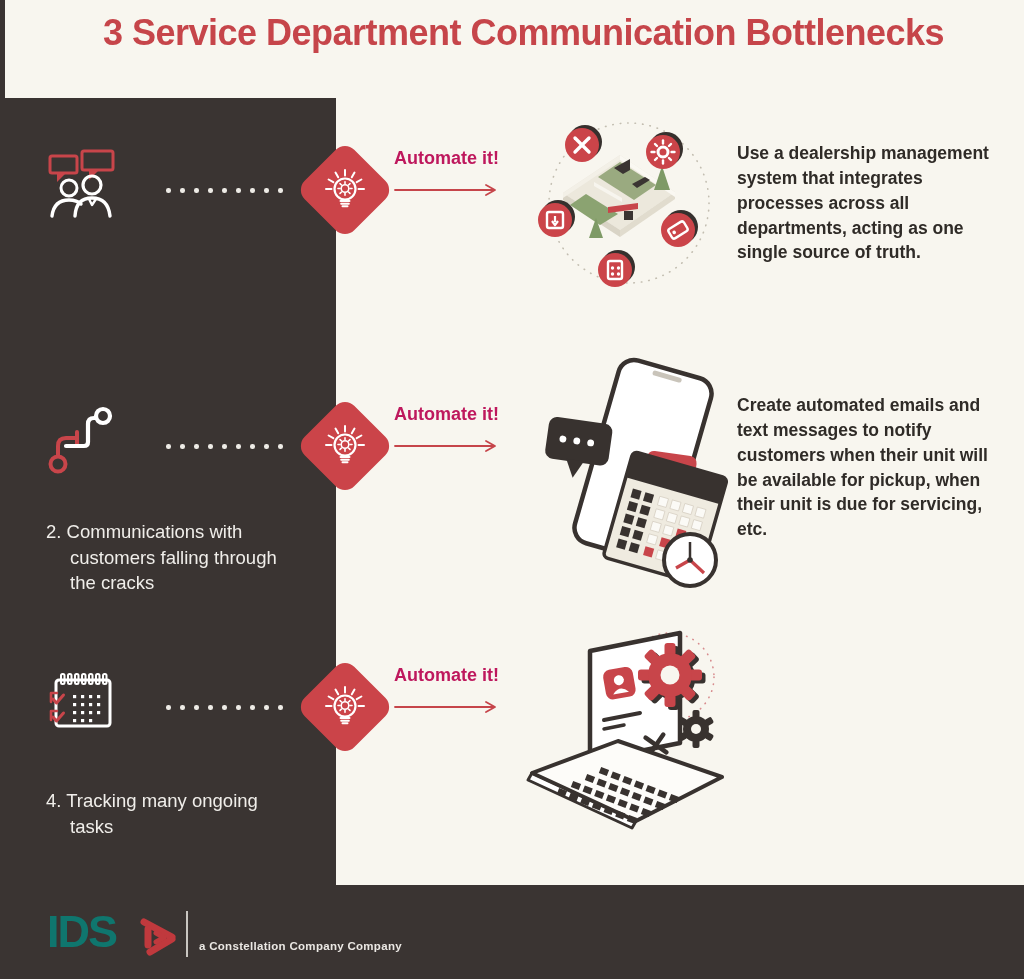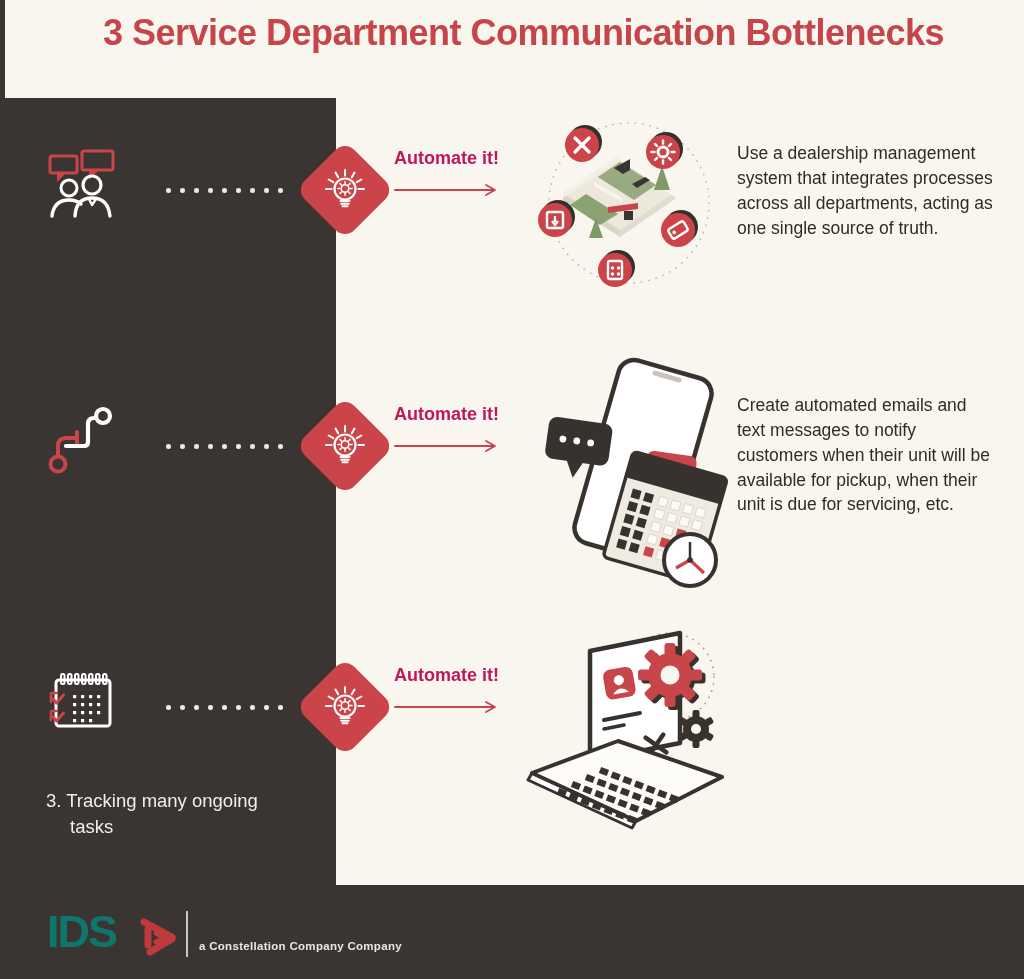--- a/index.html
+++ b/index.html
@@ -22,21 +22,21 @@
   .dots span { width:4.5px; height:4.5px; border-radius:50%; background:#edebe6; }
 
   .diamond { position:absolute; left:310px; width:70px; height:70px; background:#cb4449;
              border-radius:13px; transform:rotate(45deg); }
   .diamond-icon { position:absolute; left:298px; width:94px; height:94px;
                   display:flex; align-items:center; justify-content:center; }
 
   .automate { position:absolute; left:394px; font-size:18px; font-weight:bold; color:#be185d; }
   .arrow { position:absolute; left:394px; }
 
-  .desc { position:absolute; left:737px; width:258px; font-size:17.5px; line-height:1.42; color:#2f2b27; }
+  .desc { position:absolute; left:737px; width:258px; font-size:17.5px; line-height:1.42; color:#2f2b27;font-weight:bold; }
 
   .illu { position:absolute; }
 
   .brand { position:absolute; left:47px; top:906px; font-size:45px; font-weight:bold;
            letter-spacing:-2px; color:#0f766e; }
   .logo-mark { position:absolute; left:139px; top:916px; }
   .footer-divider { position:absolute; left:186px; top:911px; width:2px; height:46px; background:#d9d6d0; opacity:.9; }
   .tagline { position:absolute; left:199px; top:940px; font-size:11.5px; font-weight:bold;
              letter-spacing:.3px; color:#ebe8e4; }
 </style>
@@ -300,20 +300,21 @@
         </g>
       </g>
       <circle cx="142" cy="202" r="26" fill="#ffffff" stroke="#38322f" stroke-width="4"></circle>
       <line x1="142" y1="202" x2="142" y2="184" stroke="#38322f" stroke-width="2.5"></line>
       <line x1="142" y1="202" x2="128" y2="210" stroke="#c8454a" stroke-width="3.2"></line>
       <line x1="142" y1="202" x2="156" y2="215" stroke="#c8454a" stroke-width="3.2"></line>
       <circle cx="142" cy="202" r="2.8" fill="#38322f"></circle>
     </svg>
   </div>
   <div class="desc" style="top:393px;">Create automated emails and text messages to notify customers when their unit will be available for pickup, when their unit is due for servicing, etc.</div>
+  <div class="panel-label" style="top:519px; width:254px;">2. Communications with customers falling through the cracks</div>
 
   <div class="panel-icon" style="left:44px; top:672px;">
     <svg width="70" height="62" viewBox="0 0 70 62" fill="none" stroke-linecap="round" stroke-linejoin="round">
       <rect x="12" y="8" width="54" height="46" rx="3" stroke="#ffffff" stroke-width="3"></rect>
       <g stroke="#ffffff" stroke-width="2">
         <rect x="17" y="2" width="3.5" height="10" rx="1.5"></rect>
           <rect x="24" y="2" width="3.5" height="10" rx="1.5"></rect>
         <rect x="31" y="2" width="3.5" height="10" rx="1.5"></rect>
           <rect x="38" y="2" width="3.5" height="10" rx="1.5"></rect>
         <rect x="45" y="2" width="3.5" height="10" rx="1.5"></rect>
@@ -447,21 +448,21 @@
       <polygon points="10,155 114,203 118,196 14,148" fill="#ffffff" stroke="#38322f" stroke-width="3" stroke-linejoin="round"></polygon>
       <polygon points="14,148 100,116 204,152 118,196" fill="#fdfcf9" stroke="#38322f" stroke-width="4" stroke-linejoin="round"></polygon>
       <g stroke="#38322f" stroke-width="6.5" stroke-dasharray="8.5 4">
         <path d="M40,166 l78,30"></path>
           <path d="M54,159 l78,30"></path>
           <path d="M68,152 l78,30"></path>
           <path d="M82,145 l78,30"></path>
       </g>
     </svg>
   </div>
-  <div class="panel-label" style="top:788px; width:254px;">3. Tracking many ongoing tasks</div>
+  <div class="panel-label" style="top:788px; width:254px;">4. Tracking many ongoing tasks</div>
 
   <div class="footer"></div>
   <div class="brand">IDS</div>
   <div class="logo-mark">
     <svg width="42" height="44" viewBox="0 0 42 44" fill="none" stroke="#c0393d" stroke-width="7" stroke-linecap="round">
       <path d="M5,6 L33,21"></path>
       <path d="M33,23 L11,36"></path>
       <path d="M9,29 L9,13"></path>
       <path d="M17,17 L25,21.5 L17,26" stroke-width="5" stroke-linejoin="round"></path>
     </svg>

